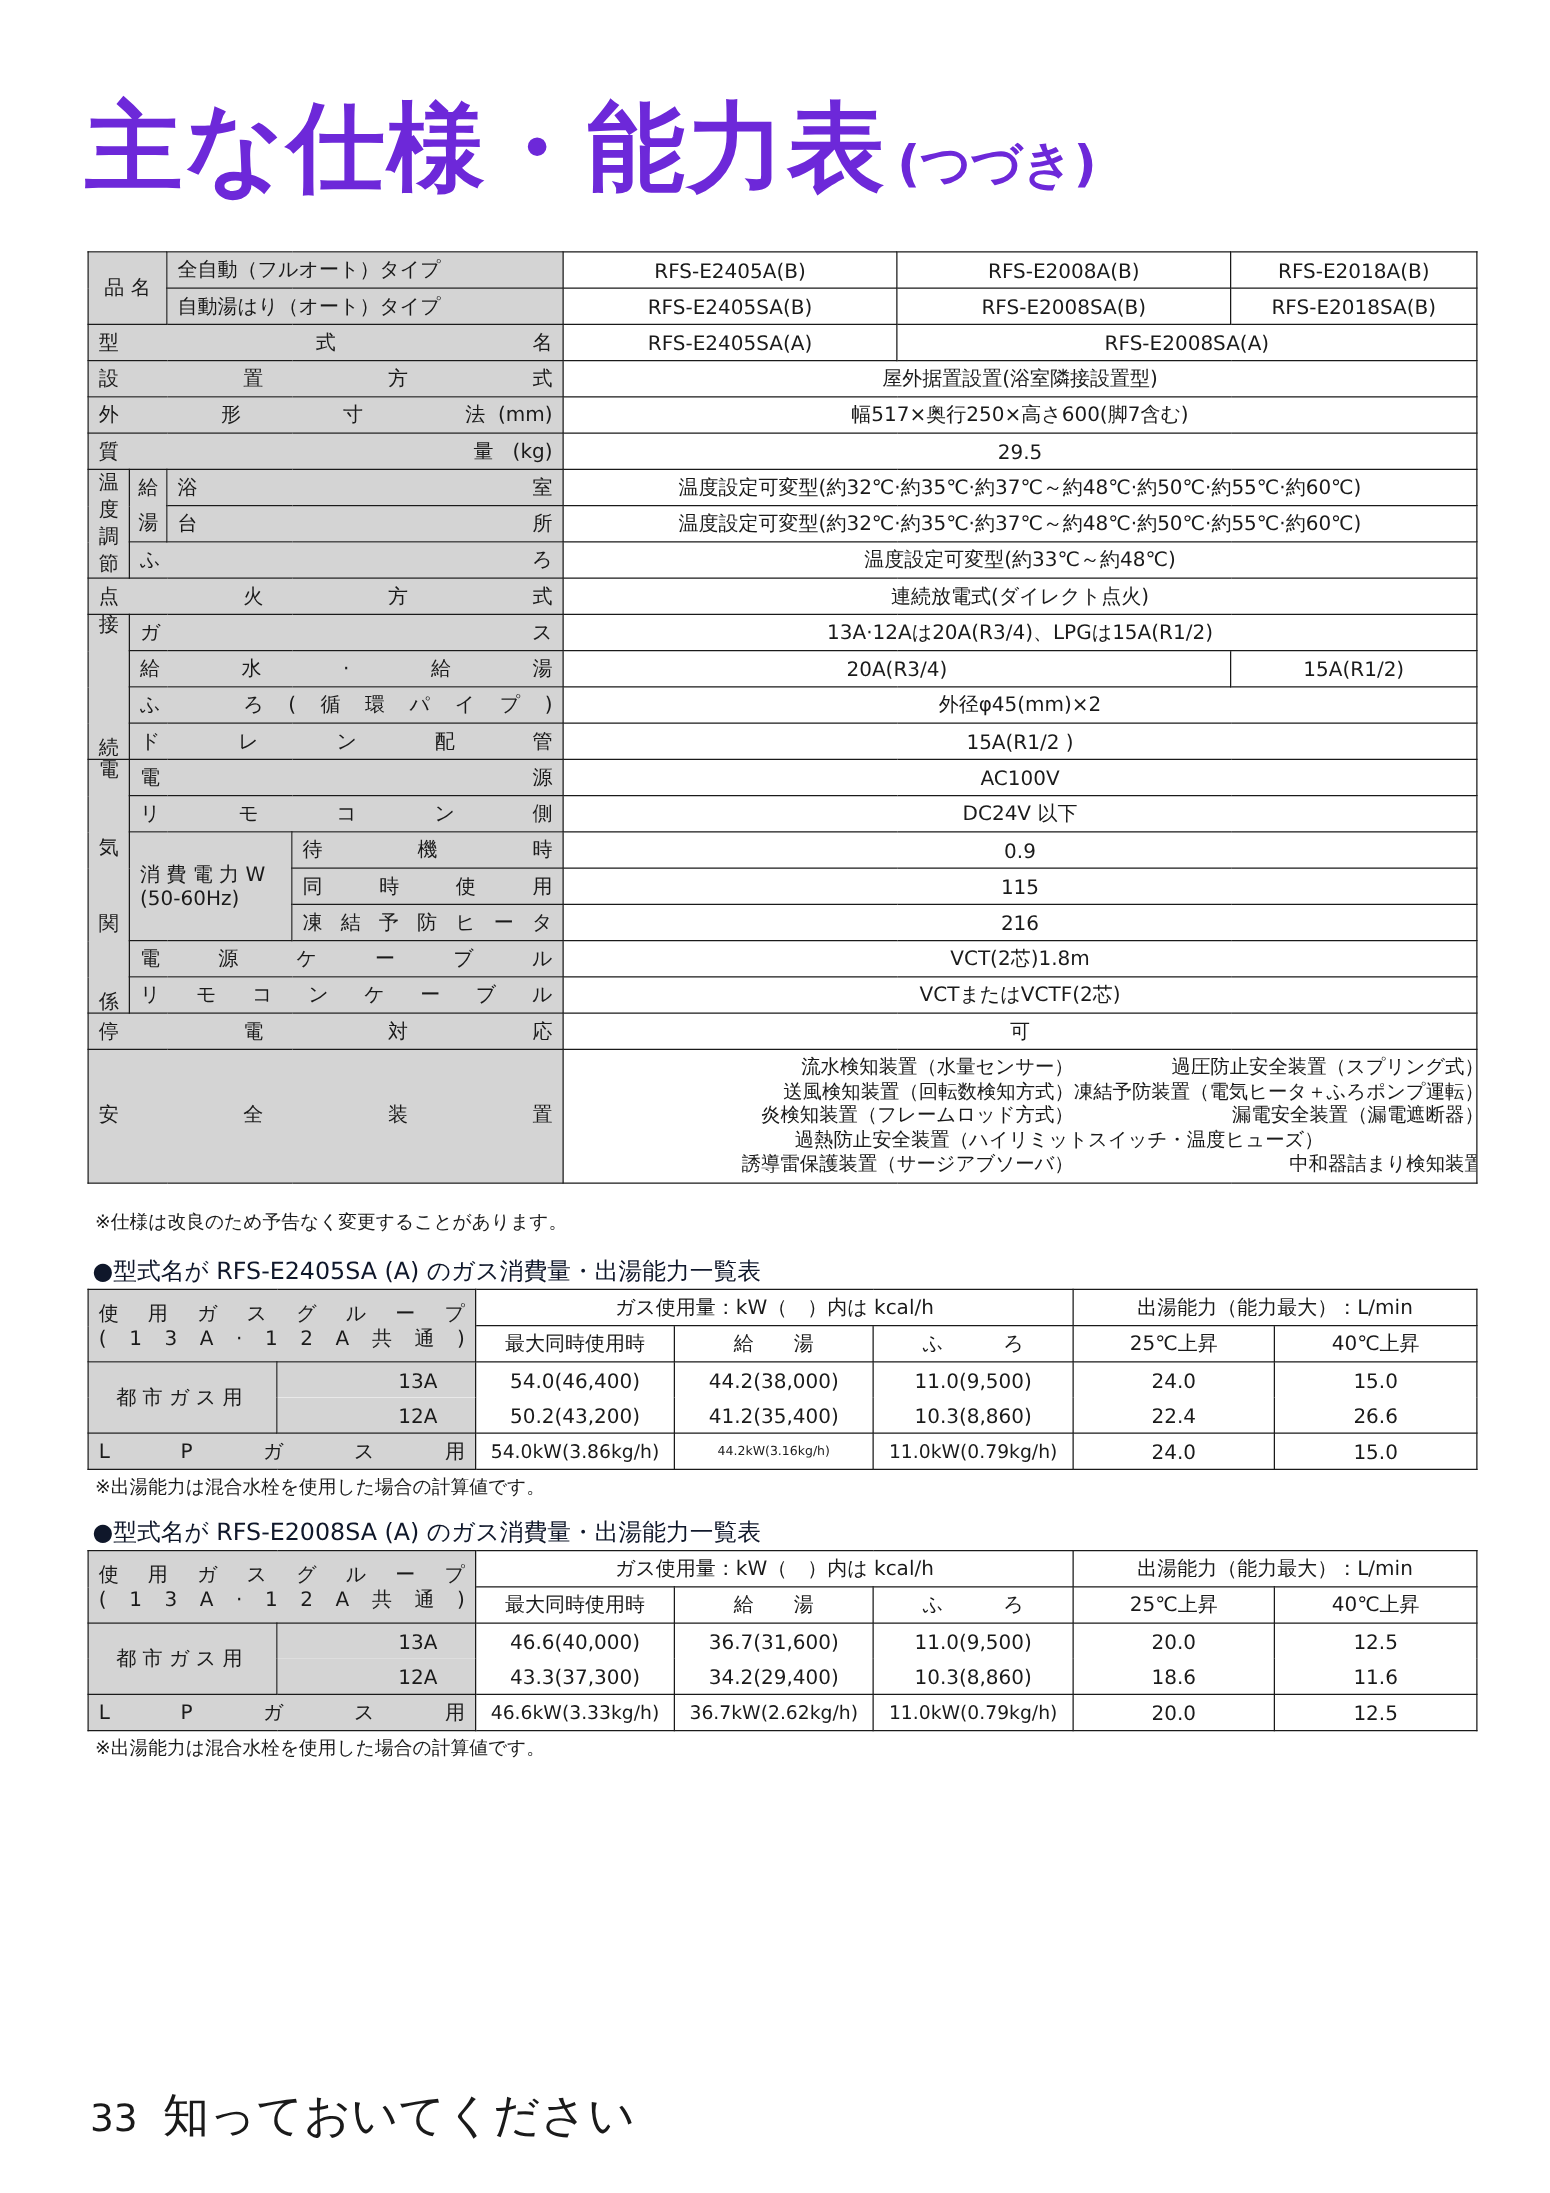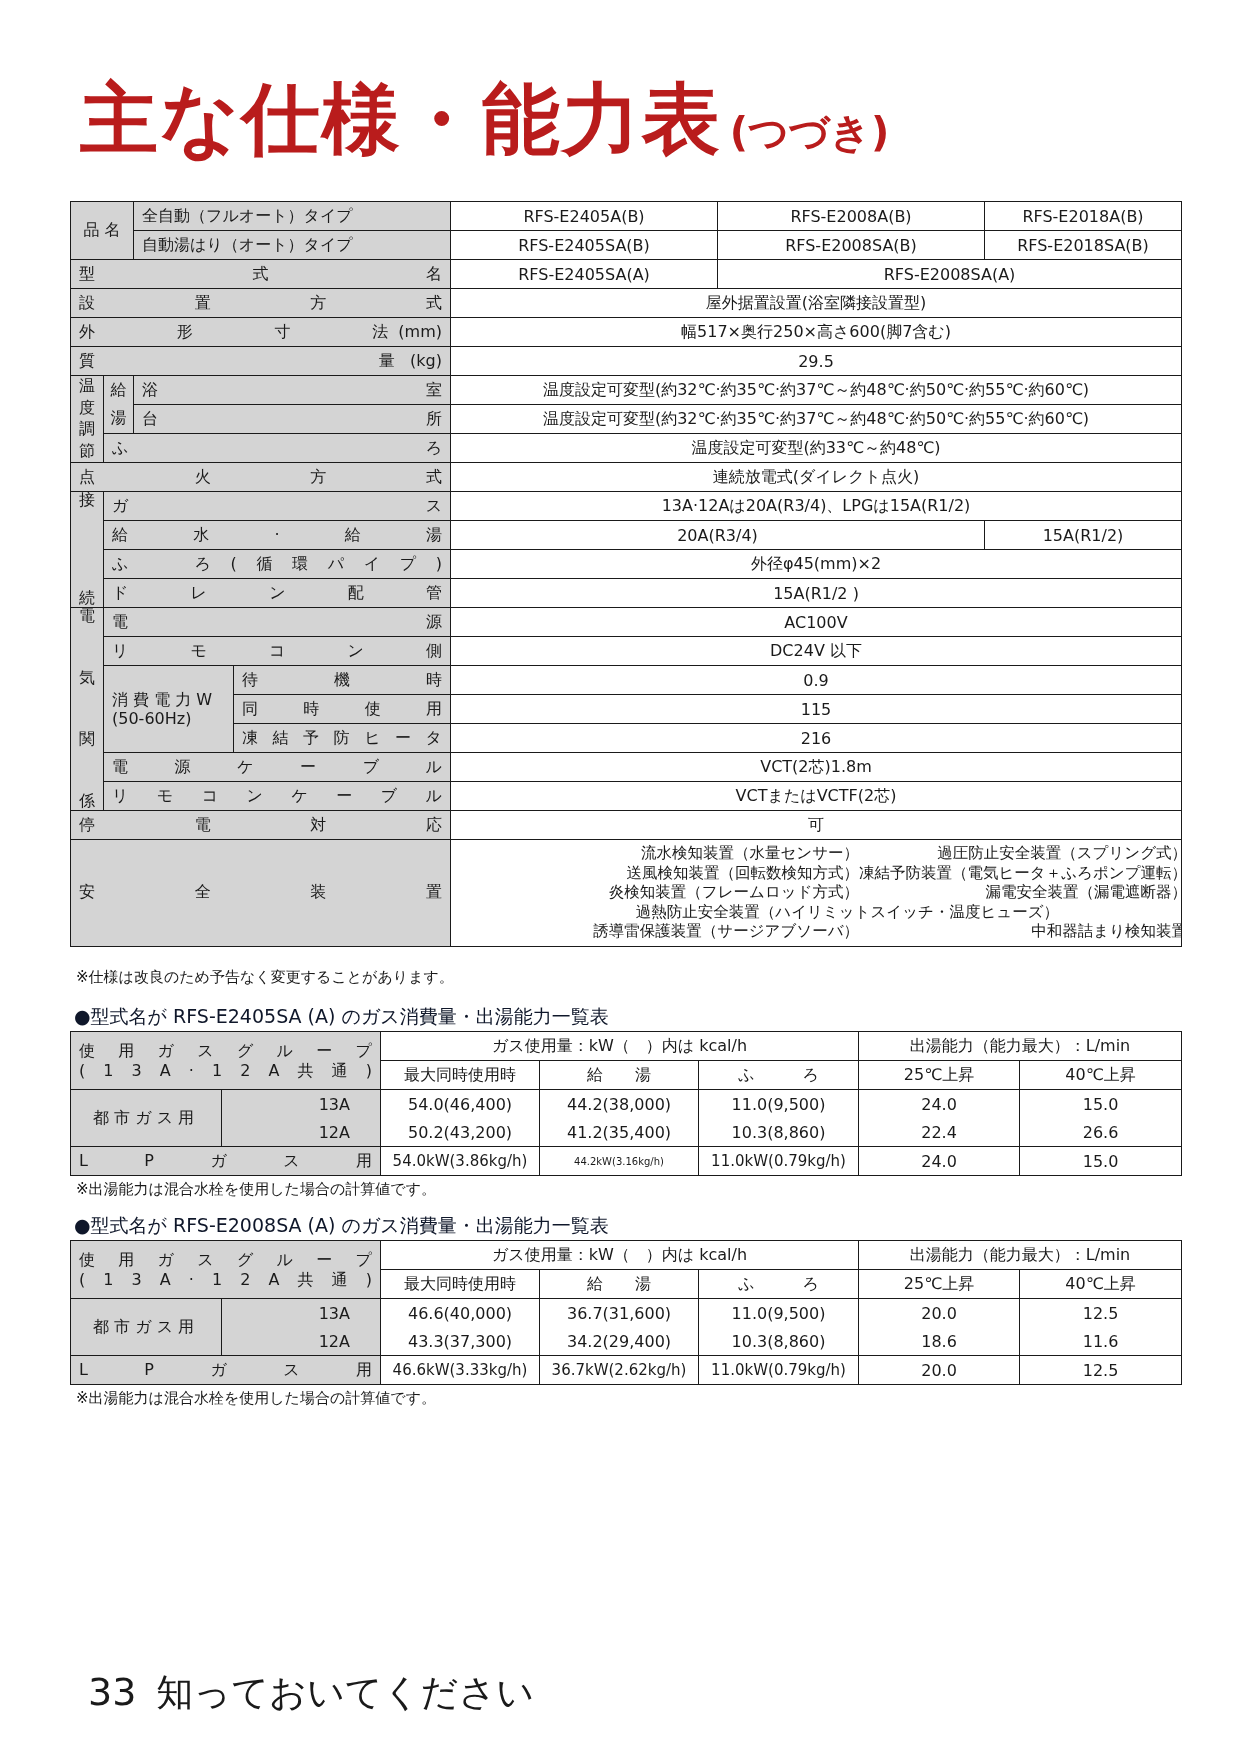--- a/index.html
+++ b/index.html
@@ -1,37 +1,37 @@
 <!DOCTYPE html>
 <html><head>
 <meta charset="utf-8">
 <style>
   html, body { margin:0; padding:0; background:#ffffff; }
   body { width:1240px; height:1754px; position:relative; overflow:hidden;
          font-family:"DejaVu Sans", "Liberation Sans", sans-serif; color:#1a1a1a; }
-  .title { position:absolute; left:80px; top:80px; font-size:78px; font-weight:bold;
-           letter-spacing:2px; color:#b91c1c; line-height:1; white-space:nowrap; }
+  .title { position:absolute; left:68px; top:80px; font-size:78px; font-weight:bold;
+           letter-spacing:2px; color:#6d28d9; line-height:1; white-space:nowrap; }
   .title .sub { font-size:40px; letter-spacing:0; margin-left:8px; }
   .grid { position:absolute; border-collapse:collapse; table-layout:fixed; }
   .grid td { border:1px solid #1a1a1a; padding:0; font-size:16px; height:28px;
              overflow:hidden; white-space:nowrap; }
   .grid td.lbl { background:#d4d4d4; }
   .grid td.val { background:#ffffff; text-align:center; }
   .sp { display:flex; justify-content:space-between; padding:0 8px 0 8px; }
   .vt { display:flex; flex-direction:column; align-items:center; justify-content:space-around;
         line-height:1.05; height:100%; }
   .safety { text-align:left !important; padding:4px 0 4px 8px !important; font-size:15.5px !important;
             line-height:19.5px; }
   .safety .cols { display:flex;text-align:right; }
   .safety .c1 { width:400px; }
   .note { position:absolute; left:76px; font-size:15px; color:#1a1a1a; white-space:nowrap; }
   .subhead { position:absolute; left:74px; font-size:19px; color:#0f172a; white-space:nowrap; }
   .g td { height:28px; font-size:16px; }
   .footer { position:absolute; left:72px; top:1668px; white-space:nowrap; color:#1a1a1a; }
-  .footer .num { font-size:38px;margin-left:16px; }
+  .footer .num { font-size:30px; }
   .footer .txt { font-size:37px; margin-left:20px; }
 </style>
 </head>
 <body>
 
 <div class="title"><span>主な仕様・能力表</span><span class="sub">(つづき)</span></div>
 
 <table class="grid" style="left:70px; top:201px; width:1111px;">
   <colgroup>
     <col style="width:33px">

